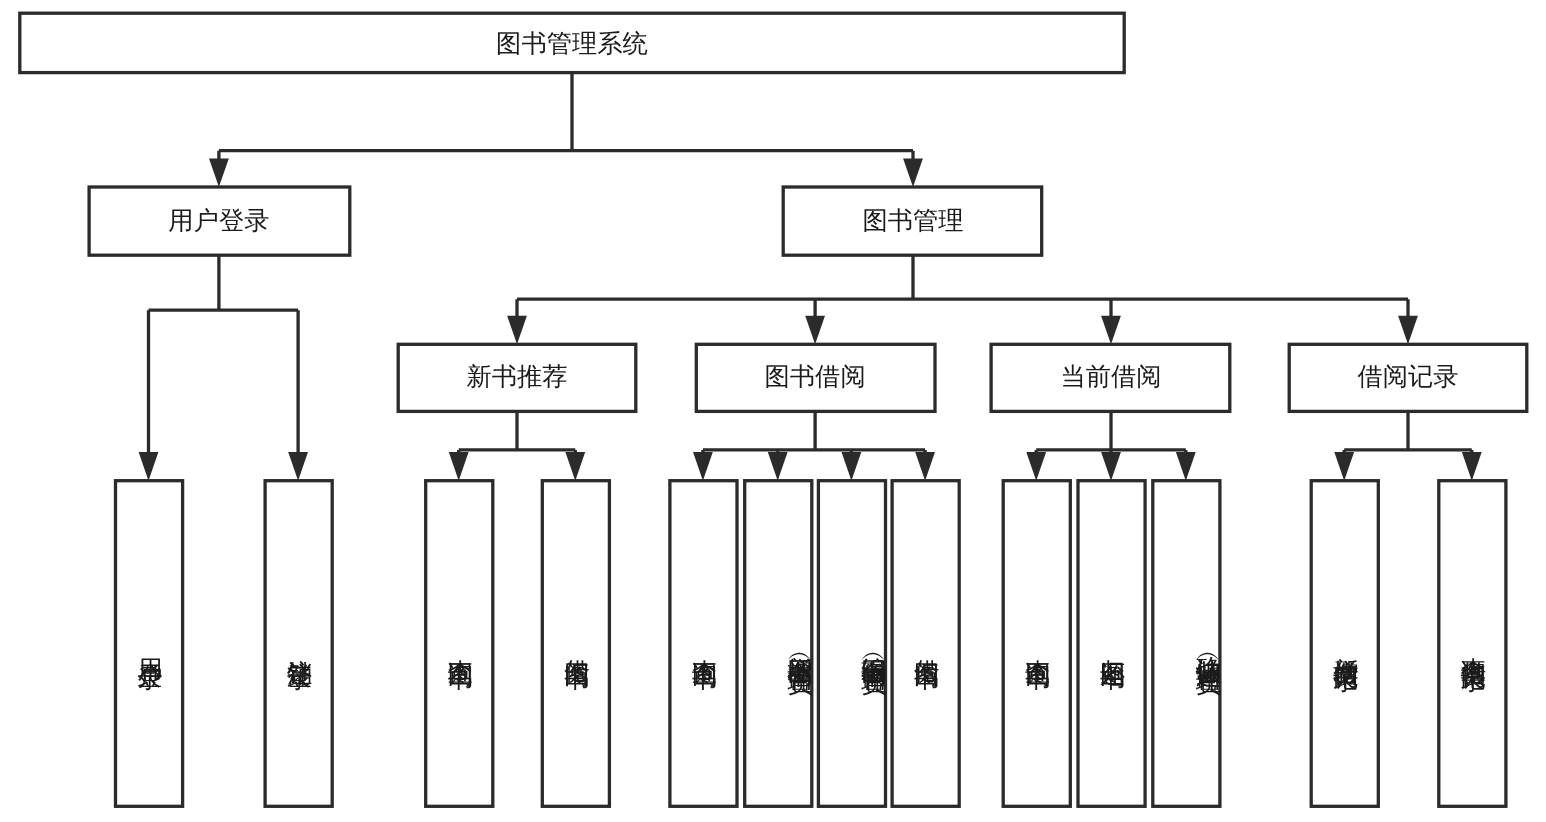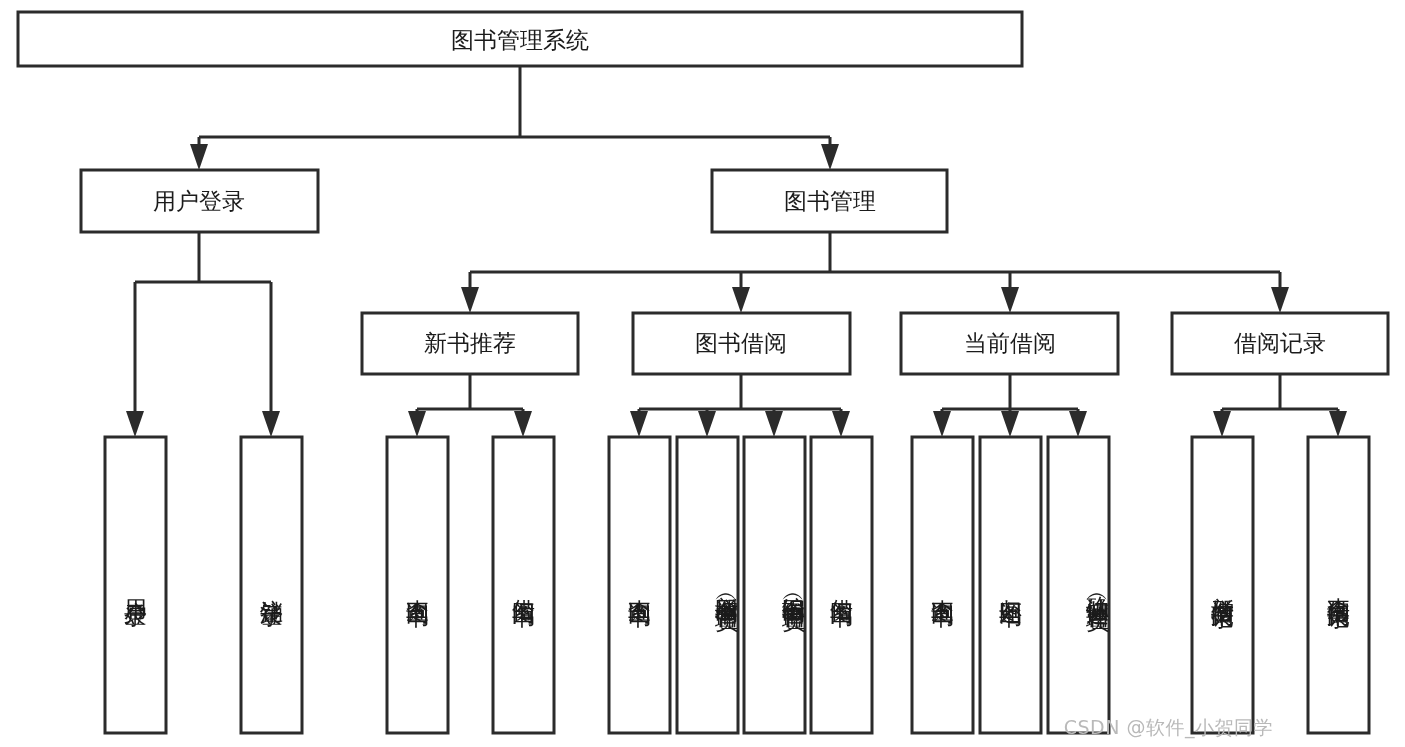--- a/index.html
+++ b/index.html
@@ -173,14 +173,13 @@
   <div class="node-label-v" style="left:744px; top:437px; width:61px; height:296px; align-items:flex-start; padding-top:4px; box-sizing:border-box;">编辑图书（管理员）</div>
   <div class="node-label-v" style="left:811px; top:437px; width:61px; height:296px;">借阅图书</div>
 
   <div class="node-label-v" style="left:912px; top:437px; width:61px; height:296px;">查询图书</div>
   <div class="node-label-v" style="left:980px; top:437px; width:61px; height:296px;">归还图书</div>
   <div class="node-label-v" style="left:1048px; top:437px; width:61px; height:296px; align-items:flex-start; padding-top:4px; box-sizing:border-box;">确认归还（管理员）</div>
 
   <div class="node-label-v" style="left:1192px; top:437px; width:61px; height:296px;">新增借阅记录</div>
   <div class="node-label-v" style="left:1308px; top:437px; width:61px; height:296px;">查询借阅记录</div>
 
-  <div class="watermark">CSDN @软件_小贺同学</div>
 </div>
 
 </body></html>

